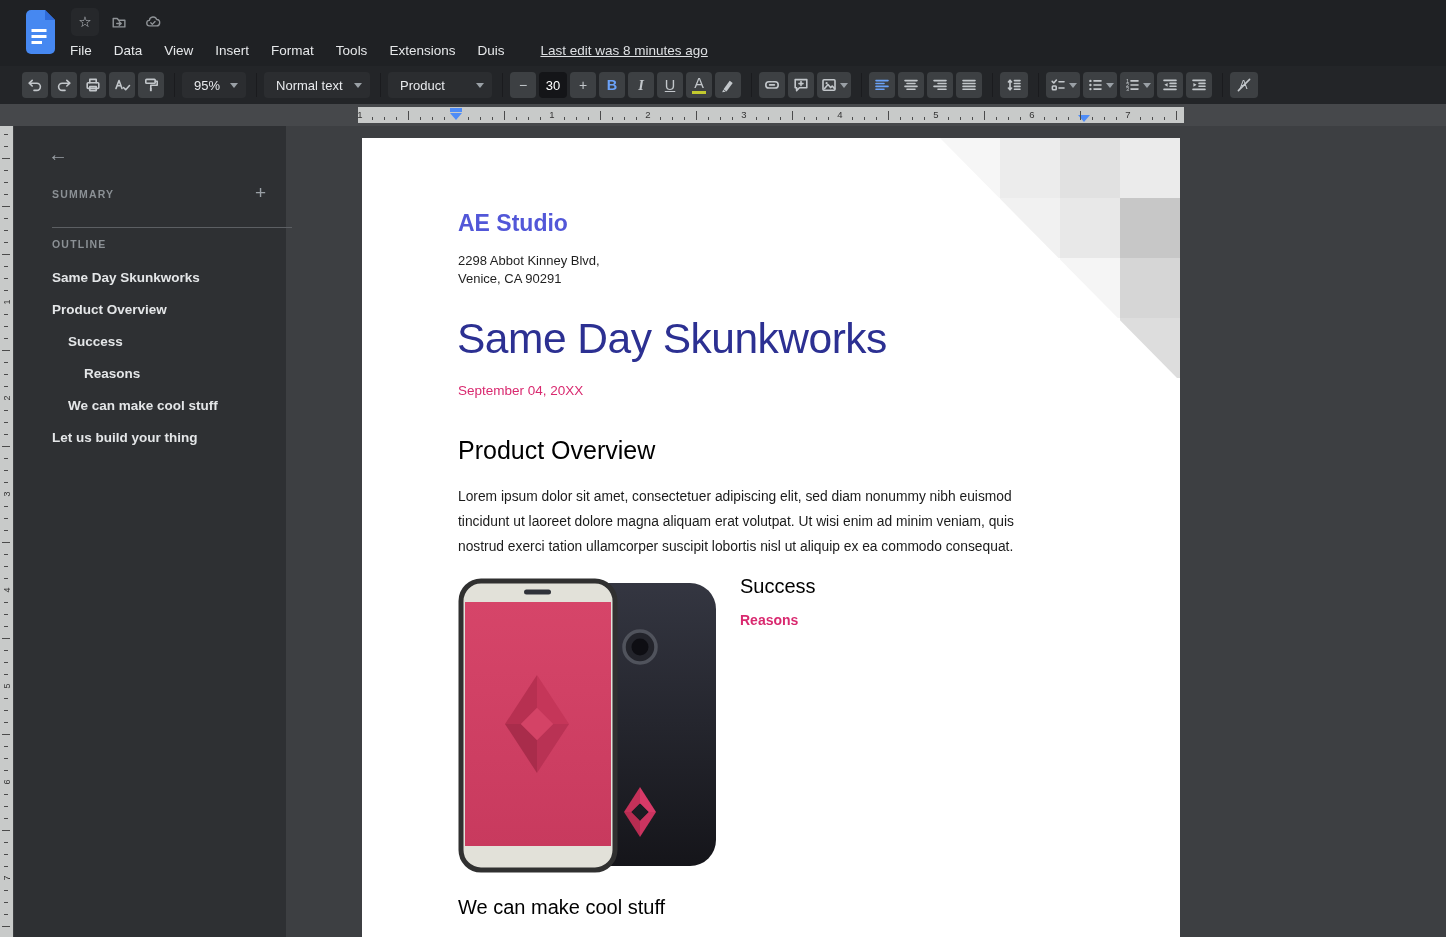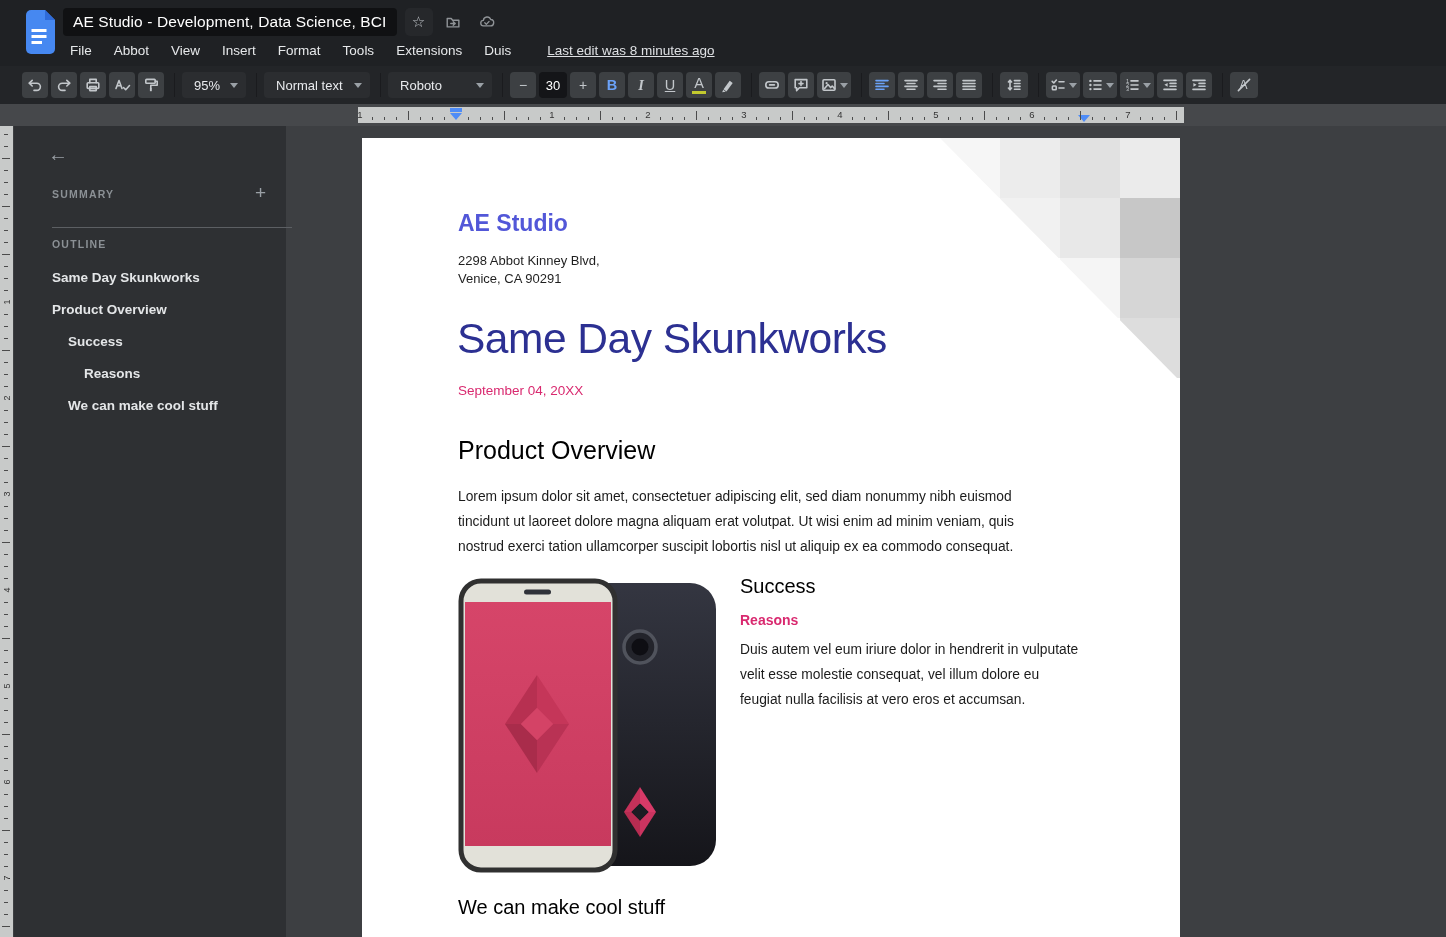--- a/index.html
+++ b/index.html
@@ -96,38 +96,37 @@
 
 <div class="topbar">
   <svg class="docs-icon" viewBox="0 0 32 44">
     <path d="M3 5 a5 5 0 0 1 5-5 h14 l10 10 v29 a5 5 0 0 1-5 5 H8 a5 5 0 0 1-5-5z" fill="#4688f1"></path>
     <path d="M22 0 l10 10 h-10z" fill="#2f6bd8"></path>
     <rect x="8.5" y="19" width="15" height="3" fill="#fff"></rect>
     <rect x="8.5" y="25" width="15" height="3" fill="#fff"></rect>
     <rect x="8.5" y="31" width="10.5" height="3" fill="#fff"></rect>
   </svg>
   <div class="title-row">
-    <div class="title-box">AE Studio - Development, Data Science, BCI</div>
     <button class="tb-iconbtn star">☆</button>
     <button class="tb-iconbtn">
       <svg width="18" height="18" viewBox="0 0 18 18">
         <path class="stk" style="stroke:#8f9397" d="M2.5 5 h4.5 l1.6 2 h7 v7.5 h-13.1z"></path>
         <path class="stk" style="stroke:#8f9397" d="M6.5 10.7 h4.6 M9.3 8.7 l2.2 2 -2.2 2"></path>
       </svg>
     </button>
     <button class="tb-iconbtn">
       <svg width="19" height="19" viewBox="0 0 19 19">
         <path class="stk" style="stroke:#8f9397" d="M5.6 13.5 a3.3 3.3 0 0 1-.4-6.6 a4.5 4.5 0 0 1 8.7-1 a3.5 3.5 0 0 1-.5 7.6 z"></path>
         <path class="stk" style="stroke:#8f9397" d="M6.9 9.9 l1.8 1.8 3.2-3.4"></path>
       </svg>
     </button>
   </div>
   <div class="menu-row">
     <span class="menu-item">File</span>
-    <span class="menu-item">Abbot</span>
+    <span class="menu-item">Data</span>
     <span class="menu-item">View</span>
     <span class="menu-item">Insert</span>
     <span class="menu-item">Format</span>
     <span class="menu-item">Tools</span>
     <span class="menu-item">Extensions</span>
     <span class="menu-item">Duis</span>
     <span class="last-edit">Last edit was 8 minutes ago</span>
   </div>
 </div>
 
@@ -169,21 +168,21 @@
     <span>95%</span>
       <span class="caret"></span>
   </div>
   <div class="tb-div"></div>
   <div class="tb-select" style="width:86px;justify-content:space-between;">
     <span>Normal text</span>
       <span class="caret"></span>
   </div>
   <div class="tb-div"></div>
   <div class="tb-select" style="width:84px;justify-content:space-between;">
-    <span>Roboto</span>
+    <span>Product</span>
       <span class="caret"></span>
   </div>
   <div class="tb-div"></div>
   <button class="tb-btn">−</button>
   <div class="tb-size">30</div>
   <button class="tb-btn">+</button>
   <button class="tb-btn is-blue">
       <span class="glyph">B</span>
     </button>
   <button class="tb-btn">
@@ -455,20 +454,21 @@
   <div class="sb-head" style="top:62px;">SUMMARY</div>
   <div class="sb-plus">+</div>
   <div class="sb-divider"></div>
   <div class="sb-head" style="top:112px;">OUTLINE</div>
   <div class="sb-items">
     <div class="sb-item lvl0">Same Day Skunkworks</div>
     <div class="sb-item lvl0">Product Overview</div>
     <div class="sb-item lvl1">Success</div>
     <div class="sb-item lvl2">Reasons</div>
     <div class="sb-item lvl1">We can make cool stuff</div>
+    <div class="sb-item lvl0">Let us build your thing</div>
   </div>
 </div>
 
 <div class="docarea">
   <div class="page">
     <svg class="mosaic" width="240" height="250" viewBox="0 0 240 250">
       <defs>
           <clipPath id="tri">
             <polygon points="0,0 240,0 240,243"></polygon>
           </clipPath>
@@ -528,18 +528,17 @@
         <polygon points="79,97 111,146 95,146 79,130" fill="#c53659"></polygon>
         <polygon points="111,146 79,195 79,162 95,146" fill="#b93254"></polygon>
         <polygon points="47,146 79,195 79,162 63,146" fill="#a92c4b"></polygon>
         <polygon points="79,130 95,146 79,162 63,146" fill="#d44366"></polygon>
       </g>
     </svg>
 
     <div class="doc-col">
       <div class="doc-h2">Success</div>
       <div class="doc-h3">Reasons</div>
-      <p class="doc-p">Duis autem vel eum iriure dolor in hendrerit in vulputate velit esse molestie consequat, vel illum dolore eu feugiat nulla facilisis at vero eros et accumsan.</p>
     </div>
 
     <div class="doc-h4">We can make cool stuff</div>
   </div>
 </div>
 
 </body></html>

